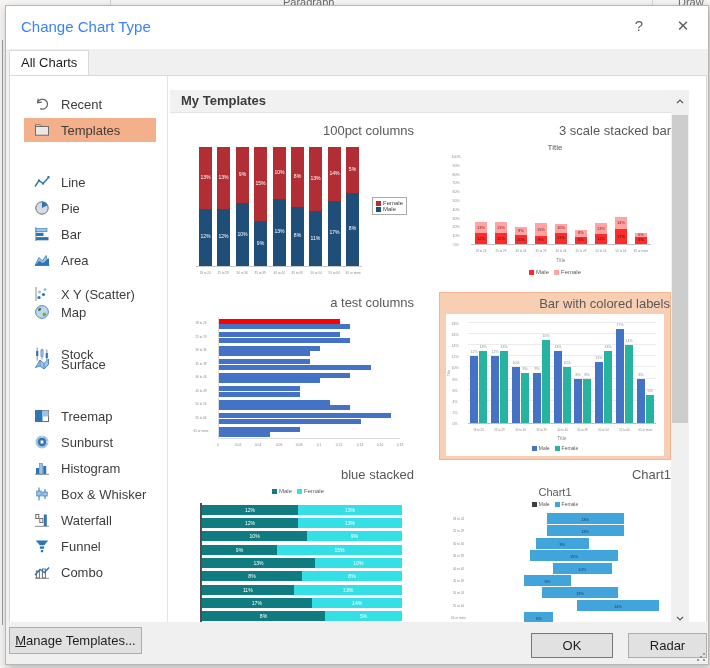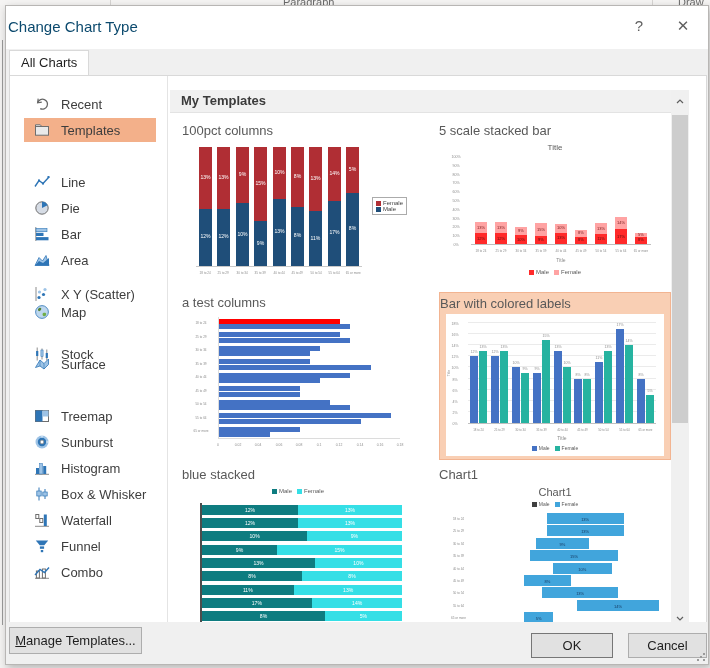--- a/index.html
+++ b/index.html
@@ -9,42 +9,42 @@
 
   
   .ribbon-strip { position:absolute; left:0; top:0; width:710px; height:5px; overflow:hidden; background:#f5f4f3; }
   .ribbon-label { position:absolute; top:-4px; font-size:11px; color:#6a6a6a; }
   .ribbon-sep { position:absolute; top:0; width:1px; height:5px; background:#d6d4d2; }
   .app-edge-line { position:absolute; left:2px; top:40px; width:1px; height:585px; background:#9a9a9a; }
 
   
   .dialog { position:absolute; left:5px; top:5px; width:704px; height:660px; background:#f0f0f0; border:1px solid #b8b6b4; box-shadow:2px 3px 8px rgba(0,0,0,.25); }
   .titlebar { position:absolute; left:0; top:0; right:0; height:43px; background:#fff; }
-  .dlg-title { position:absolute; left:2px; top:12px; font-size:15px; color:#0c4a6e; }
+  .dlg-title { position:absolute; left:15px; top:12px; font-size:15px; color:#3b82f6; }
   .win-btn { position:absolute; top:6px; width:30px; height:28px; border:none; background:transparent; font-size:15px; color:#5f5f5f; cursor:default; text-align:center; line-height:28px; font-family:"Liberation Sans", sans-serif; }
 
   .tabstrip { position:absolute; left:0; top:43px; right:0; height:26px; background:#f0f0f0; }
   .tab { position:absolute; left:3px; bottom:0; height:25px; background:#fff; border:1px solid #d9d9d9; border-bottom:none; padding:0 11px; font-size:13px; color:#1e1e1e; line-height:24px; }
 
   .panel { position:absolute; left:3px; top:69px; width:698px; height:549px; background:#fff; border:1px solid #d9d9d9; overflow:hidden; }
 
   
   .sidebar { position:absolute; left:0; top:0; width:157px; height:100%; background:#fff; }
   .side-divider { position:absolute; left:157px; top:0; width:1px; height:100%; background:#e4e4e4; }
   .side-item { position:absolute; left:14px; width:132px; height:24px; display:flex; align-items:center; gap:11px; padding-left:10px; font-size:13px; color:#3d3d3d; cursor:default; }
   .side-item.selected { background:#f3b08a; }
   .side-item svg { width:16px; height:16px; flex:0 0 16px; }
 
   
   .main { position:absolute; left:158px; top:0; right:0; bottom:0; overflow:hidden; }
   .mt-header { position:absolute; left:2px; top:14px; width:502px; height:23px; background:#f1f1f1; border-bottom:1px solid #e3e3e3; font-size:13px; font-weight:bold; color:#3b3b3b; line-height:22px; padding-left:11px; }
 
   .tile { position:absolute; width:232px; height:168px; background:#fff; cursor:default; }
   .tile.selected { background:#f9cfb4; border:1px solid #f2b491; }
-  .tile-title { position:absolute; left:0; right:0; top:3px; height:17px; text-align:left; font-size:13px; color:#595959; overflow:hidden; white-space:nowrap; }
+  .tile-title { position:absolute; left:0; right:0; top:3px; height:17px; text-align:right; font-size:13px; color:#595959; overflow:hidden; white-space:nowrap; }
   .thumb { position:absolute; left:6px; right:6px; top:21px; height:142px; background:#fff; overflow:hidden; }
 
   
   .scrollbar { position:absolute; left:661px; top:14px; width:18px; height:534px; background:#f0f0f0; }
   .sb-btn { position:absolute; left:0; width:18px; height:17px; background:#f0f0f0; border:none; padding:0; cursor:default; }
   .sb-btn svg { display:block; margin:6px auto 0; }
   .sb-thumb { position:absolute; left:1px; width:16px; background:#cdcdcd; }
 
   
   .footer { position:absolute; left:0; right:0; bottom:0; height:42px; background:#f0f0f0; }
@@ -345,21 +345,21 @@
                     <div class="abs" style="position: static; font-size: 6px; color: rgb(64, 64, 64);">Female</div>
                   </div>
                   <div class="abs" style="position: static; display: flex; align-items: center; gap: 2px;">
                     <div class="abs" style="position: static; width: 5px; height: 5px; background: rgb(31, 78, 121);"></div>
                     <div class="abs" style="position: static; font-size: 6px; color: rgb(64, 64, 64);">Male</div>
                   </div>
                 </div>
               </div>
             </div>
             <div class="tile" style="left: 271px; top: 44px;">
-              <div class="tile-title">5 scale stacked bar</div>
+              <div class="tile-title">3 scale stacked bar</div>
               <div class="thumb">
                 <div class="abs" style="left: 0px; right: 0px; top: 2px; text-align: center; font-size: 8px; color: rgb(89, 89, 89);">Title</div>
                 <div class="abs" style="left: 26px; top: 16px; width: 180px; height: 88px; border-bottom: 1px solid rgb(191, 191, 191);">
                   <div class="abs" style="left: 4px; bottom: 10.56px; width: 12px; height: 11.44px; background: rgb(255, 163, 163);">
                     <div class="abs" style="left: 0px; right: 0px; top: 50%; margin-top: -4px; text-align: center; color: rgb(122, 32, 32); font-size: 5px; transform: scale(0.8);">13%</div>
                   </div>
                   <div class="abs" style="left: 4px; bottom: 0px; width: 12px; height: 10.56px; background: rgb(255, 42, 42);">
                     <div class="abs" style="left: 0px; right: 0px; top: 50%; margin-top: -4px; text-align: center; color: rgb(90, 15, 15); font-size: 5px; transform: scale(0.8);">12%</div>
                   </div>
                   <div class="abs" style="left: 24px; bottom: 10.56px; width: 12px; height: 11.44px; background: rgb(255, 163, 163);">
@@ -707,18 +707,18 @@
           <svg width="8" height="5" viewBox="0 0 8 5">
               <path d="M1 1 L4 4 L7 1" fill="none" stroke="#5f5f5f" stroke-width="1.2"></path>
             </svg>
         </button>
       </div>
     </div>
 
     <div class="footer">
       <button class="btn" style="left:3px; top:5px; width:133px; height:27px;"><span class="accel">M</span><span>anage Templates...</span></button>
       <button class="btn default" style="left:525px; top:11px; width:82px; height:25px;">OK</button>
-      <button class="btn" style="left:622px; top:11px; width:79px; height:25px;">Cancel</button>
+      <button class="btn" style="left:622px; top:11px; width:79px; height:25px;">Radar</button>
     </div>
 
     <div class="resize-grip"></div>
   </div>
 </div>
 
 </body></html>

